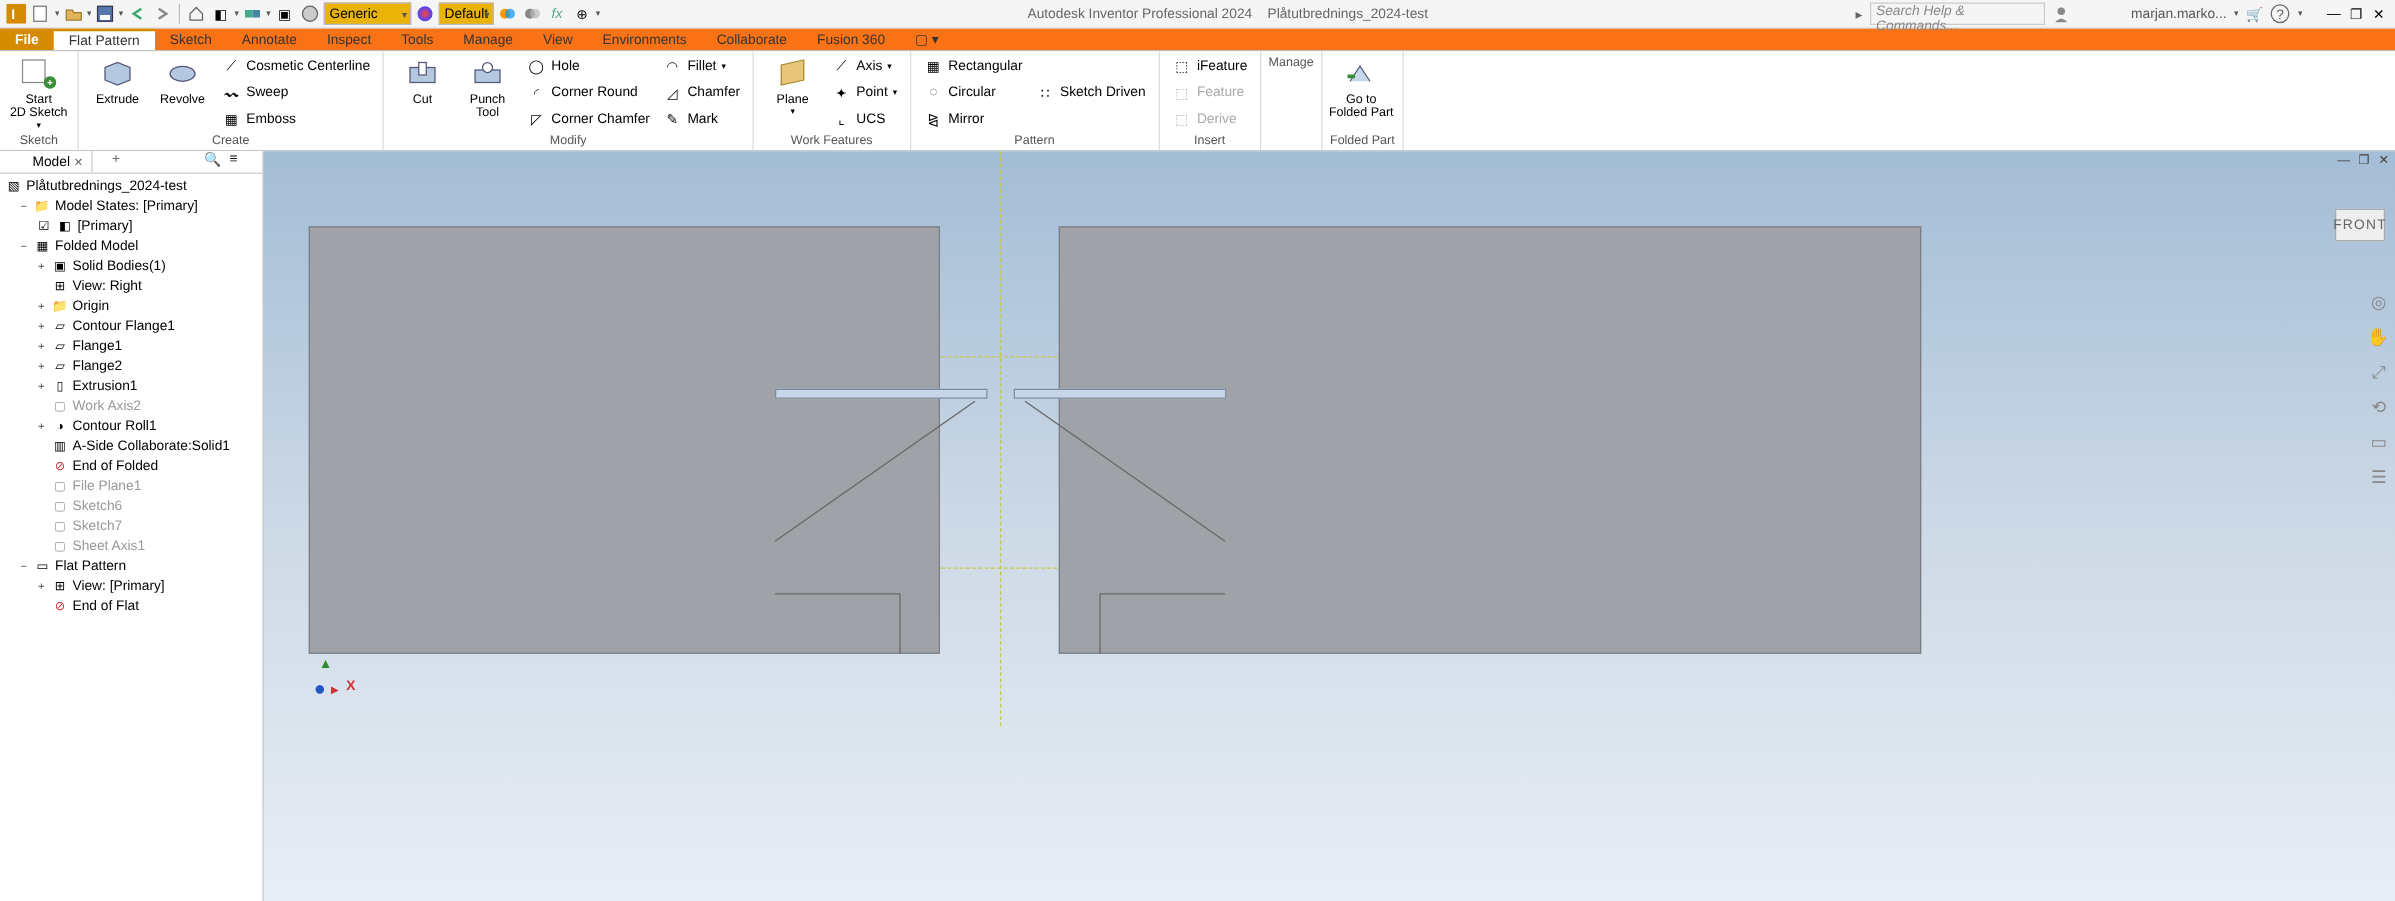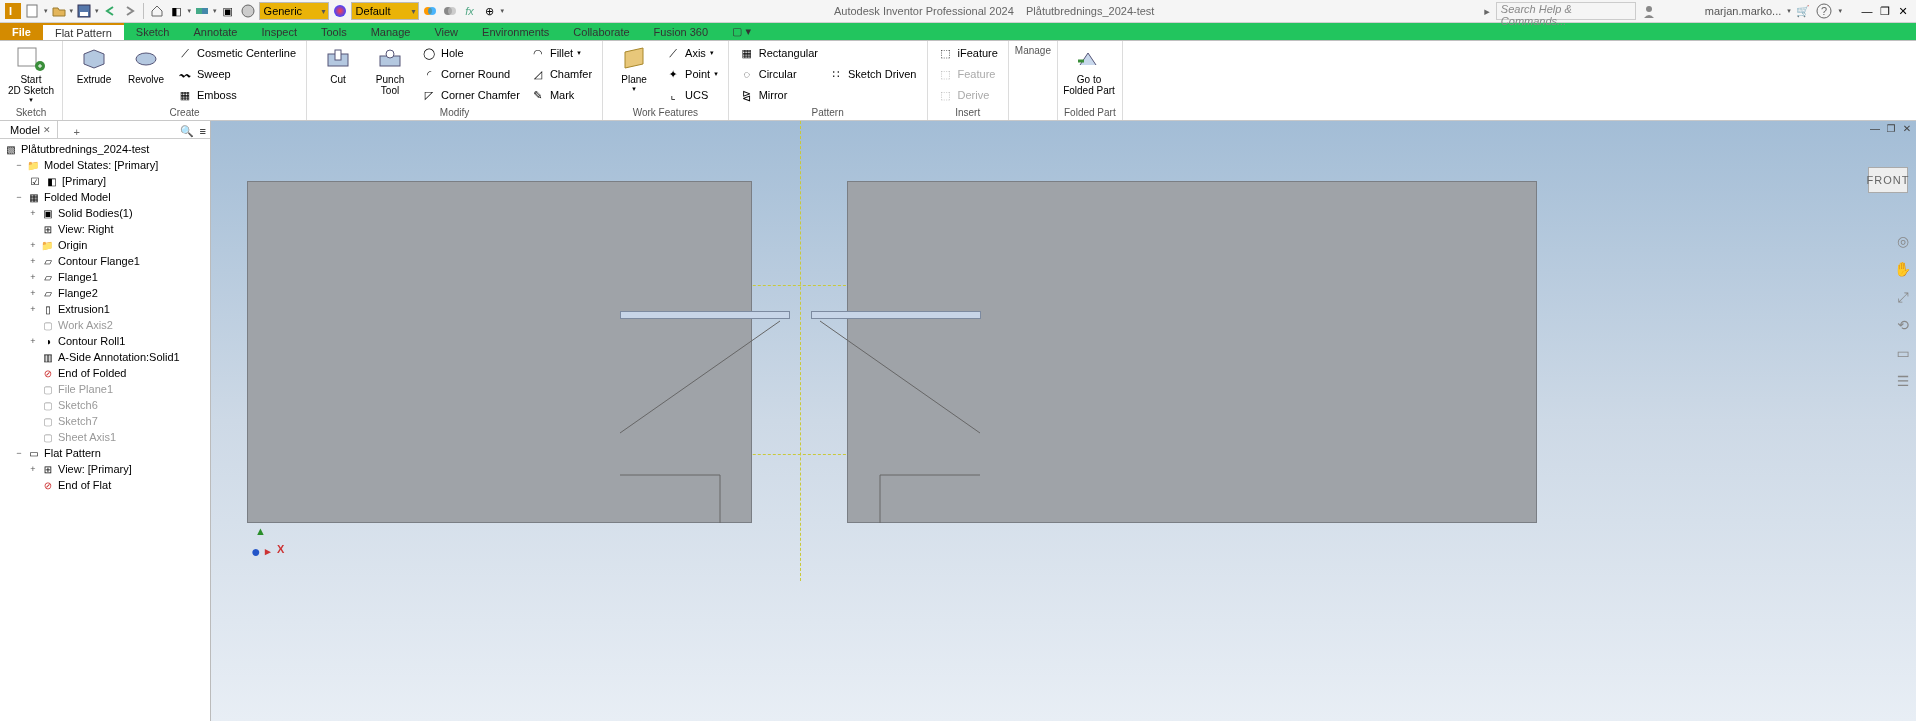--- a/index.html
+++ b/index.html
@@ -12,42 +12,42 @@
 .titlebar .qat-sep { width: 1px; height: 16px; background: #c0c0c0; margin: 0 2px; }
 .titlebar .combo { height: 18px; border: 1px solid #bbb; background: #eab308; padding: 0 16px 0 4px; display: inline-flex; align-items: center; position: relative; }
 .titlebar .combo::after { content: "▾"; position: absolute; right: 2px; font-size: 8px; color: #555; }
 .titlebar .center { flex: 1; text-align: center; color: #666; }
 .titlebar .right { display: flex; align-items: center; gap: 6px; }
 .titlebar .search { width: 140px; height: 18px; border: 1px solid #ccc; color: #888; padding: 0 4px; display: flex; font-style: italic; }
 .titlebar .win-btns { display: flex; gap: 0; margin-left: 10px; }
 .titlebar .win-btn { width: 18px; height: 18px; display: flex; align-items: center; justify-content: center; cursor: pointer; }
 
 
-.tabs { height: 18px; background: #22c55e; display: flex; align-items: stretch; border-bottom: 1px solid #c0c0c0; }
+.tabs { height: 18px; background: #f97316; display: flex; align-items: stretch; border-bottom: 1px solid #c0c0c0; }
 .tab { padding: 0 12px; display: flex; align-items: center; cursor: pointer; color: #333; }
 .tab.file { background: #d48b00; color: #fff; font-weight: bold; }
 .tab.active { background: #fff; border-top: 2px solid #d48b00; }
 
 
 .ribbon { height: 80px; background: #fff; display: flex; border-bottom: 1px solid #c8c8c8; }
 .ribbon-group { border-right: 1px solid #dcdcdc; padding: 2px 6px; display: flex; flex-direction: column; }
 .ribbon-group .tools { display: flex; gap: 2px; flex: 1; }
 .ribbon-group .label { text-align: center; font-size: 10px; color: #555; padding-top: 2px; }
 .big-btn { width: 50px; display: flex; flex-direction: column; align-items: center; justify-content: flex-start; padding-top: 2px; cursor: pointer; }
 .big-btn .ico { width: 32px; height: 28px; display: flex; align-items: center; justify-content: center; }
 .big-btn .txt { font-size: 10px; text-align: center; line-height: 11px; margin-top: 1px; }
 .small-col { display: flex; flex-direction: column; gap: 1px; justify-content: center; }
 .small-btn { height: 20px; display: flex; align-items: center; gap: 4px; padding: 0 4px; cursor: pointer; white-space: nowrap; }
 .small-btn .ico { width: 16px; height: 16px; display: inline-flex; align-items: center; justify-content: center; }
 .small-btn.disabled { color: #aaa; }
 
 
 .main { display: flex; height: 600px; }
 .browser { width: 211px; background: #fff; border-right: 1px solid #bbb; display: flex; flex-direction: column; }
-.browser-tabs { height: 18px; display: flex; align-items: flex-end; border-bottom: 1px solid #ccc; padding: 0 4px; gap: 16px; }
+.browser-tabs { height: 18px; display: flex; align-items: flex-start; border-bottom: 1px solid #ccc; padding: 0 20px; gap: 16px; }
 .browser-tabs .btab { padding: 0 6px; height: 100%; display: flex; align-items: center; border-right: 1px solid #ccc; }
 .browser-tabs .close { font-size: 9px; color: #666; }
 .browser-tabs .plus { color: #666; cursor: pointer; }
 .browser-tabs .right-icons { margin-left: auto; display: flex; gap: 6px; }
 .tree { flex: 1; overflow: auto; padding: 2px 0; }
 .tree-row { display: flex; align-items: center; height: 16px; padding-left: 4px; cursor: pointer; white-space: nowrap; gap: 3px; }
 .tree-row .exp { width: 10px; text-align: center; font-size: 9px; color: #555; }
 .tree-row .ico { width: 14px; height: 14px; display: inline-flex; align-items: center; justify-content: center; font-size: 10px; }
 .tree-row.dim { color: #999; }
 .ind1 { padding-left: 14px; }
@@ -146,21 +146,21 @@
         <svg width="14" height="14">
           <circle cx="7" cy="7" r="6" fill="url(#g)"></circle>
           <defs>
             <radialGradient id="g">
               <stop offset="0" stop-color="#f44"></stop>
               <stop offset="1" stop-color="#44f"></stop>
             </radialGradient>
           </defs>
         </svg>
       </span>
-    <span class="combo" style="width:68px;">
+    <span class="combo" style="width:44px;">
         <span>Default</span>
       </span>
     <span class="qat-icon">
         <svg width="14" height="14">
           <circle cx="5" cy="7" r="4" fill="#f90"></circle>
           <circle cx="9" cy="7" r="4" fill="#09f" fill-opacity="0.7"></circle>
         </svg>
       </span>
     <span class="qat-icon">
         <svg width="14" height="14">
@@ -500,21 +500,21 @@
           <span>Work Axis2</span>
         </div>
       <div class="tree-row ind2">
           <span class="exp">+</span>
           <span class="ico">◑</span>
           <span>Contour Roll1</span>
         </div>
       <div class="tree-row ind2">
           <span class="exp"></span>
           <span class="ico">▥</span>
-          <span>A-Side Annotation:Solid1</span>
+          <span>A-Side Collaborate:Solid1</span>
         </div>
       <div class="tree-row ind2">
           <span class="exp"></span>
           <span class="ico" style="color:#c33;">⊘</span>
           <span>End of Folded</span>
         </div>
       <div class="tree-row ind2 dim">
           <span class="exp"></span>
           <span class="ico">▢</span>
           <span>File Plane1</span>

